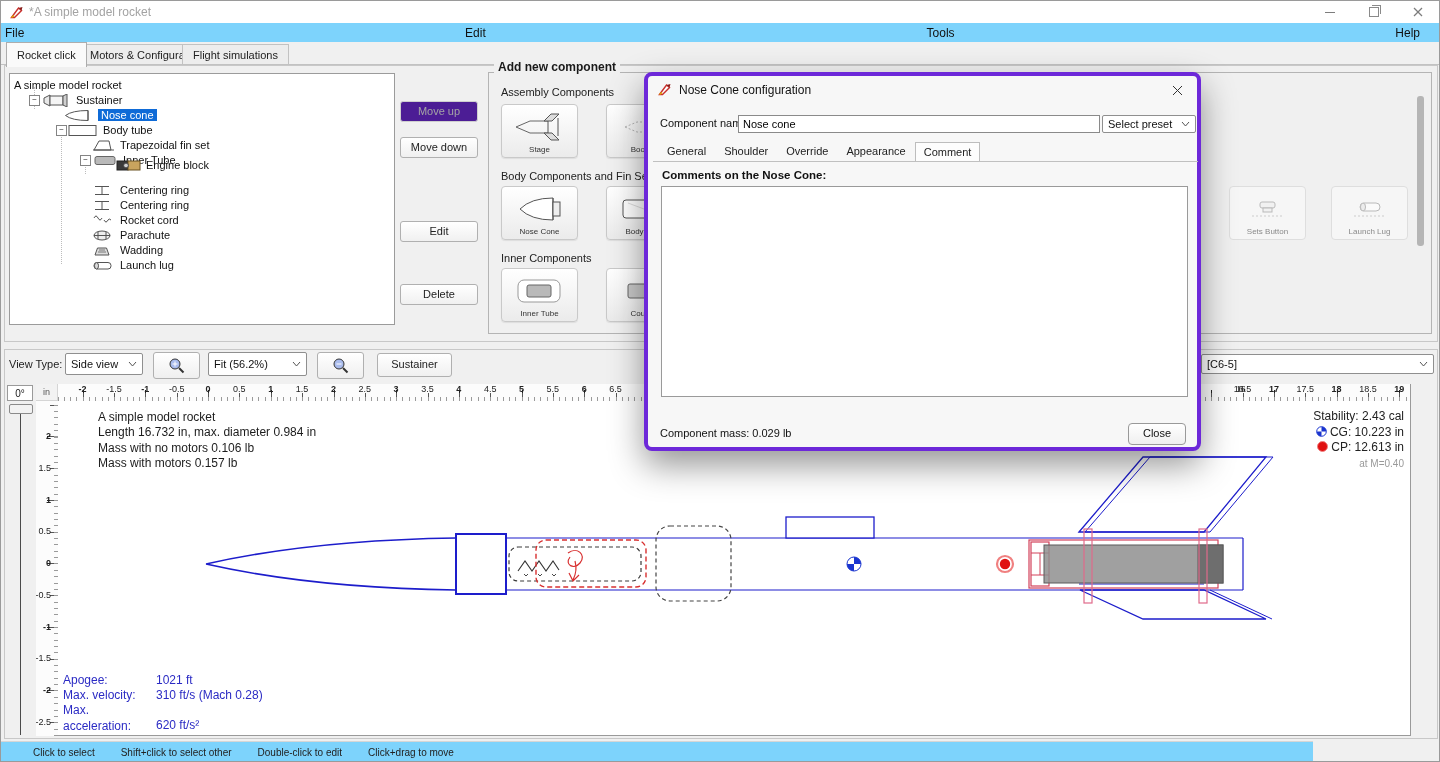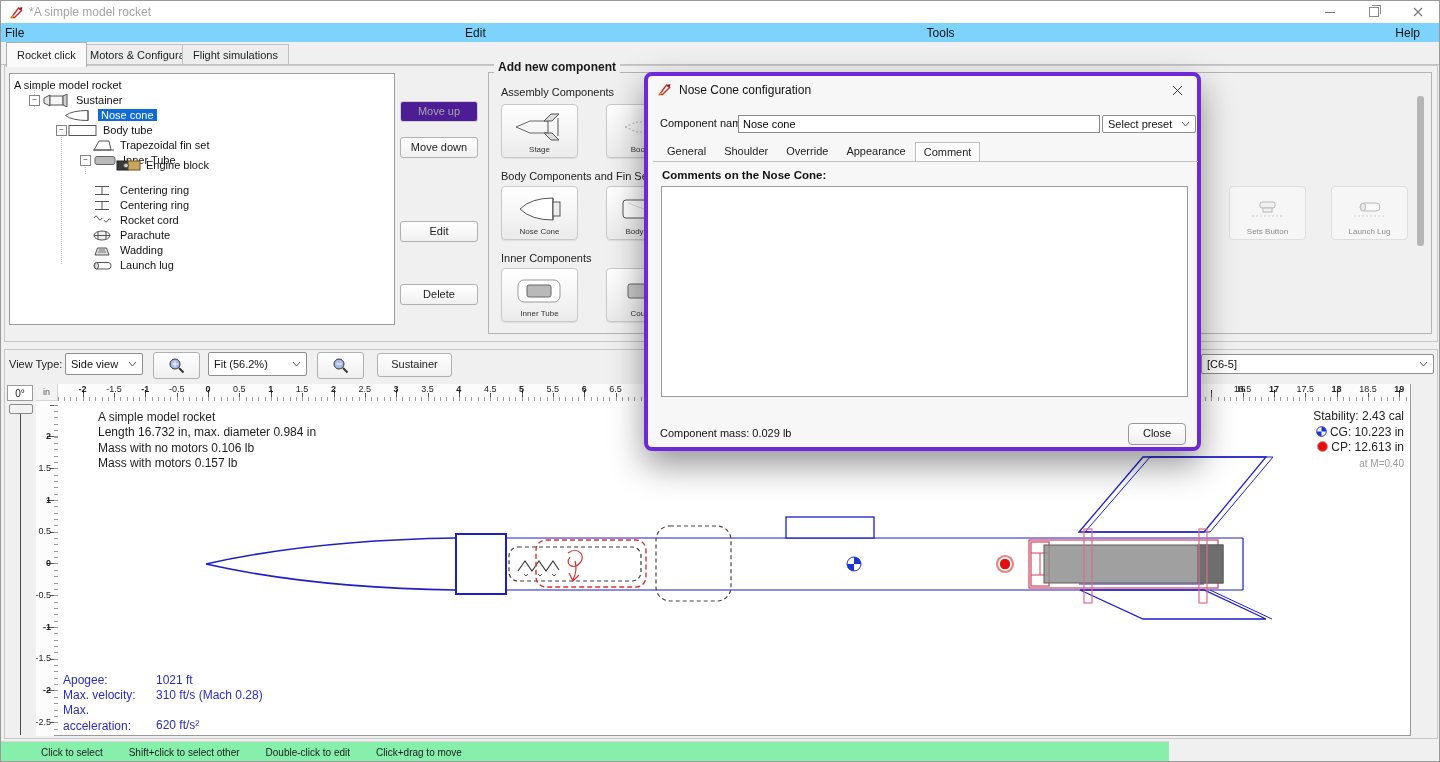--- a/index.html
+++ b/index.html
@@ -69,21 +69,21 @@
   .stab{position:absolute;right:6px;top:8px;text-align:right;font-size:12px;color:#222;line-height:15.5px;}
   .stab .mach{font-size:10px;color:#9a9a9a;}
   .stab svg{vertical-align:-1px;margin-right:3px;}
   .flight{position:absolute;left:5px;top:272px;font-size:12px;color:#2b2bc4;line-height:15.2px;}
   .frow .flab{display:inline-block;width:93px;}
   
   .rotbox{left:6px;top:384px;width:26px;height:16px;background:#fff;border:1px solid #9a9a9a;font-size:10px;text-align:center;line-height:15px;box-sizing:border-box;}
   .strack{left:19px;top:404px;width:1px;height:330px;background:#4a4a4a;}
   .sthumb{left:8px;top:403px;width:22px;height:8px;background:#f2f2f2;border:1px solid #8a8a8a;border-radius:2px;}
   
-  .statusbar{left:0;top:740px;width:1168px;height:22px;background:#86efac;border-top:1px solid #d6d6d6;display:flex;align-items:center;padding-left:40px;box-sizing:border-box;}
+  .statusbar{left:0;top:740px;width:1312px;height:22px;background:#7dd3fc;border-top:1px solid #d6d6d6;display:flex;align-items:center;padding-left:32px;box-sizing:border-box;}
   .hint{font-size:10px;color:#222;margin-right:26px;}
   
   .dialog{left:643px;top:71px;width:557px;height:379px;background:#f7f7f7;border:4px solid #6d28d9;border-radius:8px;box-shadow:0 14px 34px rgba(0,0,0,.42);z-index:10;box-sizing:border-box;}
   .dtitle{position:absolute;left:31px;top:7px;font-size:12px;color:#111;}
   .dclose{position:absolute;right:10px;top:5px;width:20px;height:18px;display:flex;align-items:center;justify-content:center;}
   .dlab{position:absolute;font-size:11px;color:#111;}
   .dinput{position:absolute;left:90px;top:39px;width:352px;height:16px;border:1px solid #8a8a8a;background:#fff;font-size:11px;padding:0 4px;font-family:"Liberation Sans",sans-serif;}
   .dtabs{position:absolute;left:10px;top:66px;height:19px;display:flex;align-items:flex-end;}
   .dtab{font-size:11px;padding:2px 8px 3px 8px;color:#222;border:1px solid transparent;}
   .dtab.act{background:#fdfdfd;border-color:#bdbdbd;border-bottom-color:#fdfdfd;position:relative;top:1px;padding-top:3px;}

